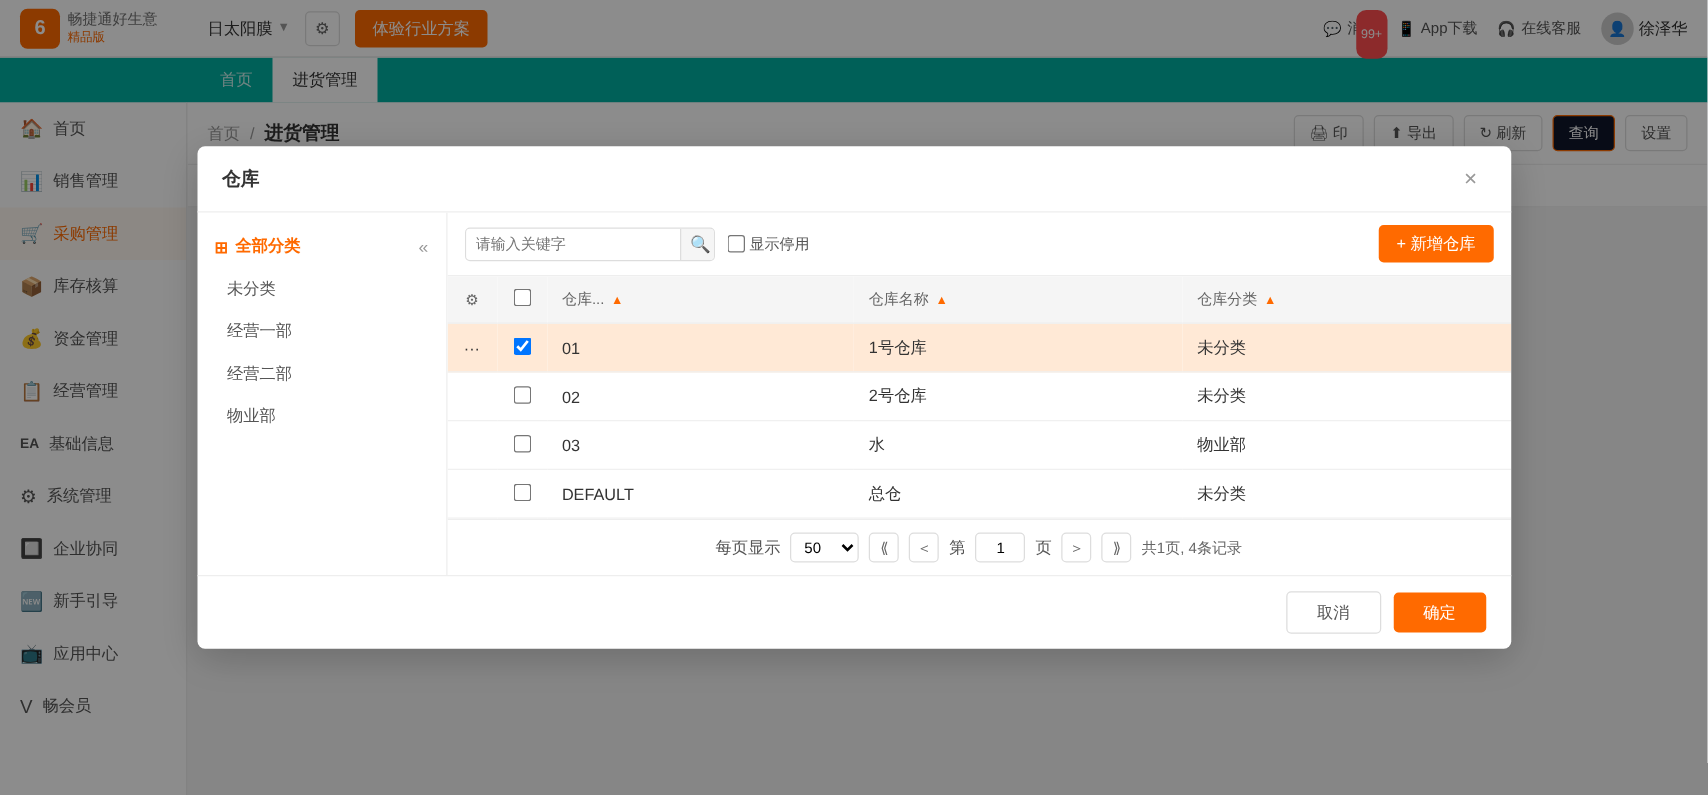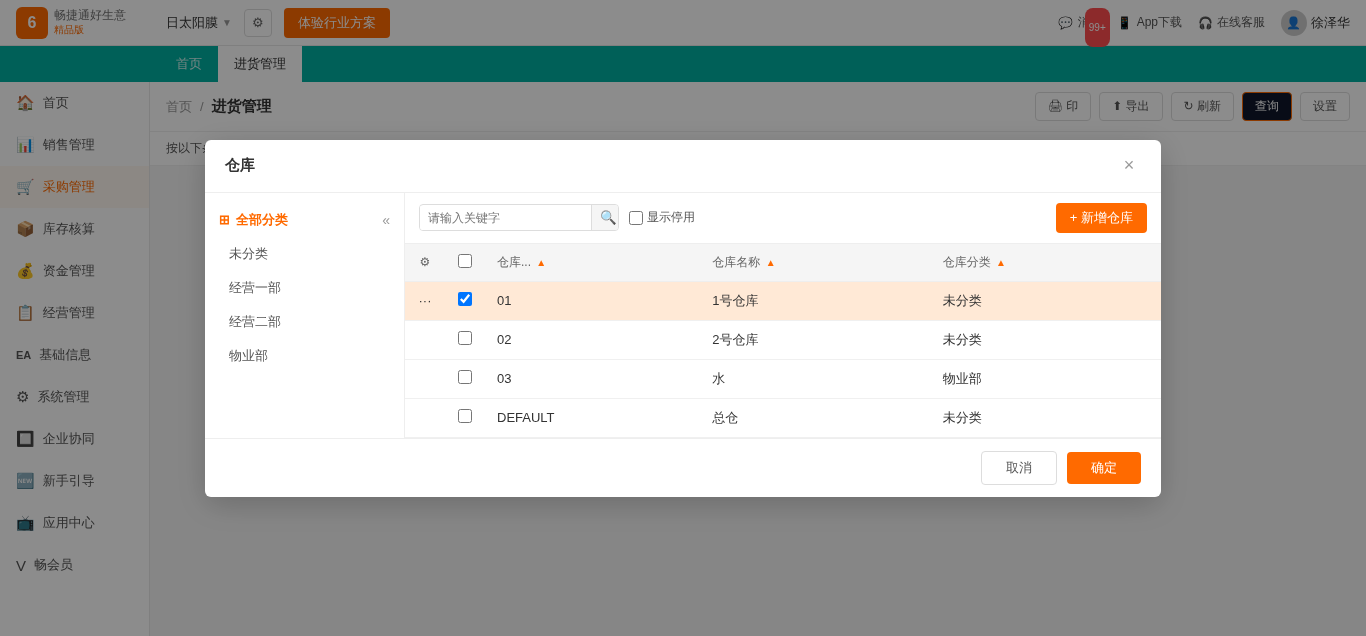--- a/index.html
+++ b/index.html
@@ -144,21 +144,21 @@
       position: fixed; top: 0; left: 0; right: 0; bottom: 0;
       background: rgba(0,0,0,0.45);
       z-index: 100;
       display: flex; align-items: center; justify-content: center;
     }
 
     
     .modal {
       background: white;
       border-radius: 6px;
-      width: 956px;
+      width: 1051px;
       max-height: 560px;
       display: flex; flex-direction: column;
       box-shadow: 0 8px 32px rgba(0,0,0,0.2);
       position: relative;
     }
     .modal-header {
       padding: 14px 20px;
       border-bottom: 1px solid #eee;
       display: flex; align-items: center; justify-content: space-between;
     }
@@ -508,20 +508,36 @@
                   <input type="checkbox" class="cb" style="">
                 </td>
                 <td>DEFAULT</td>
                 <td>总仓</td>
                 <td>未分类</td>
               </tr>
             </tbody>
           </table>
         </div>
 
+        <div class="pagination">
+          <span>每页显示</span>
+          <select class="page-size-select">
+            <option>50</option>
+            <option>20</option>
+            <option>100</option>
+          </select>
+          <button class="page-nav-btn">⟪</button>
+          <button class="page-nav-btn">＜</button>
+          <span>第</span>
+          <input type="text" class="page-input" value="1" style="">
+          <span>页</span>
+          <button class="page-nav-btn">＞</button>
+          <button class="page-nav-btn">⟫</button>
+          <span class="page-info">共1页, 4条记录</span>
+        </div>
       </div>
     </div>
 
     <div class="modal-footer">
       <button class="cancel-btn">取消</button>
       <button class="confirm-btn">确定</button>
     </div>
   </div>
 </div>
 

